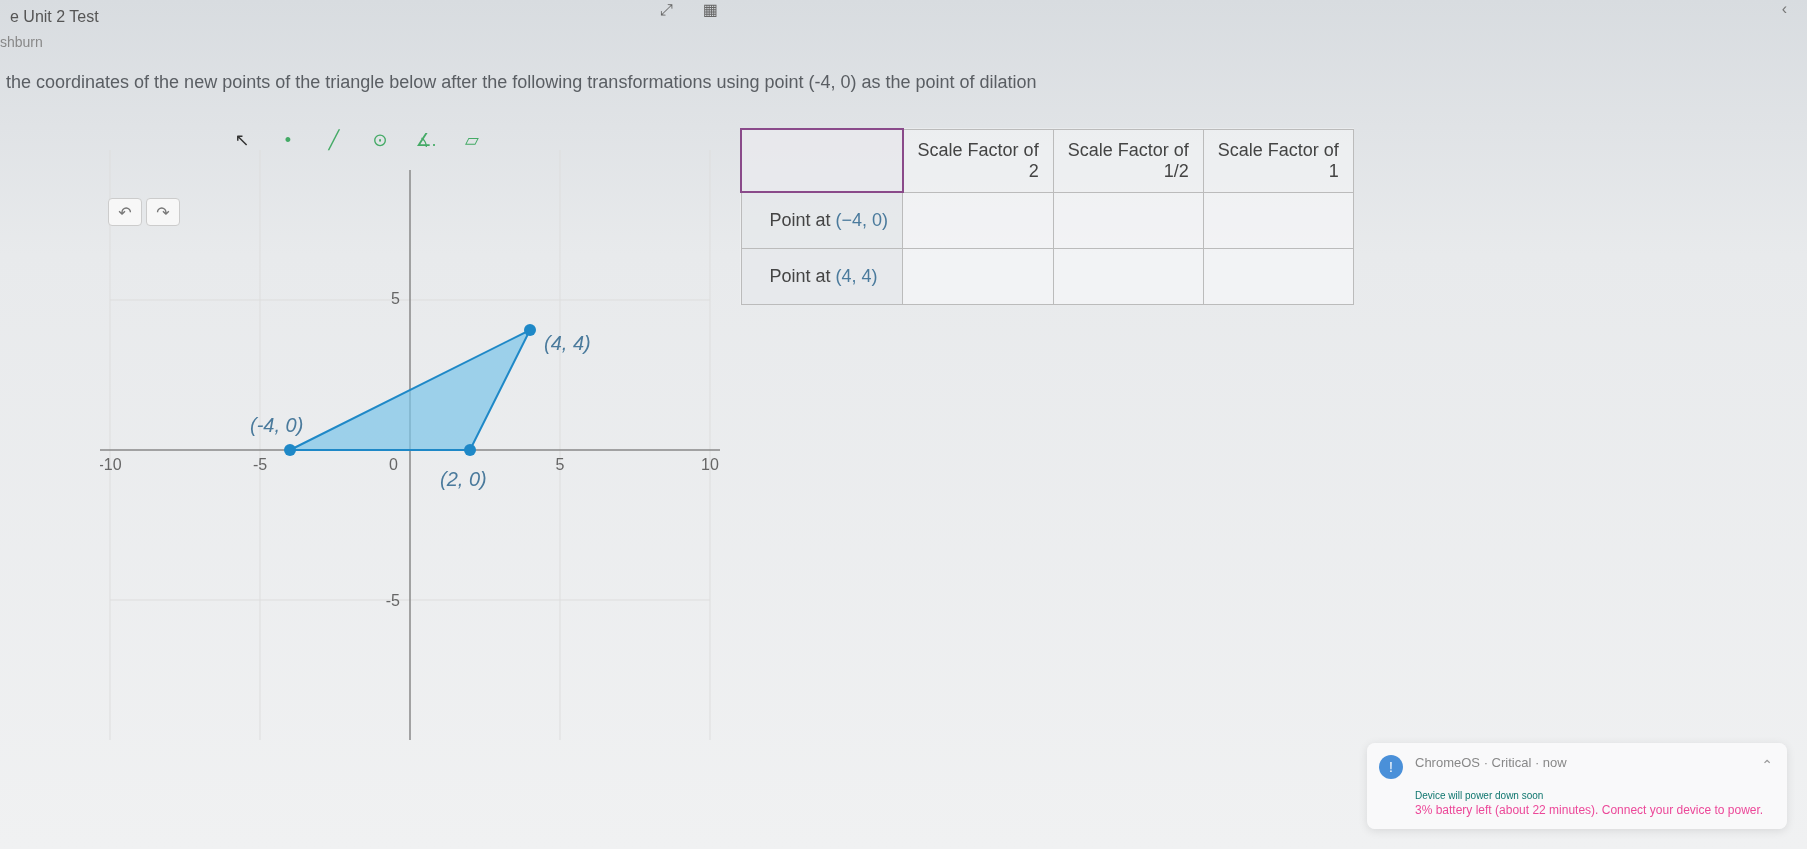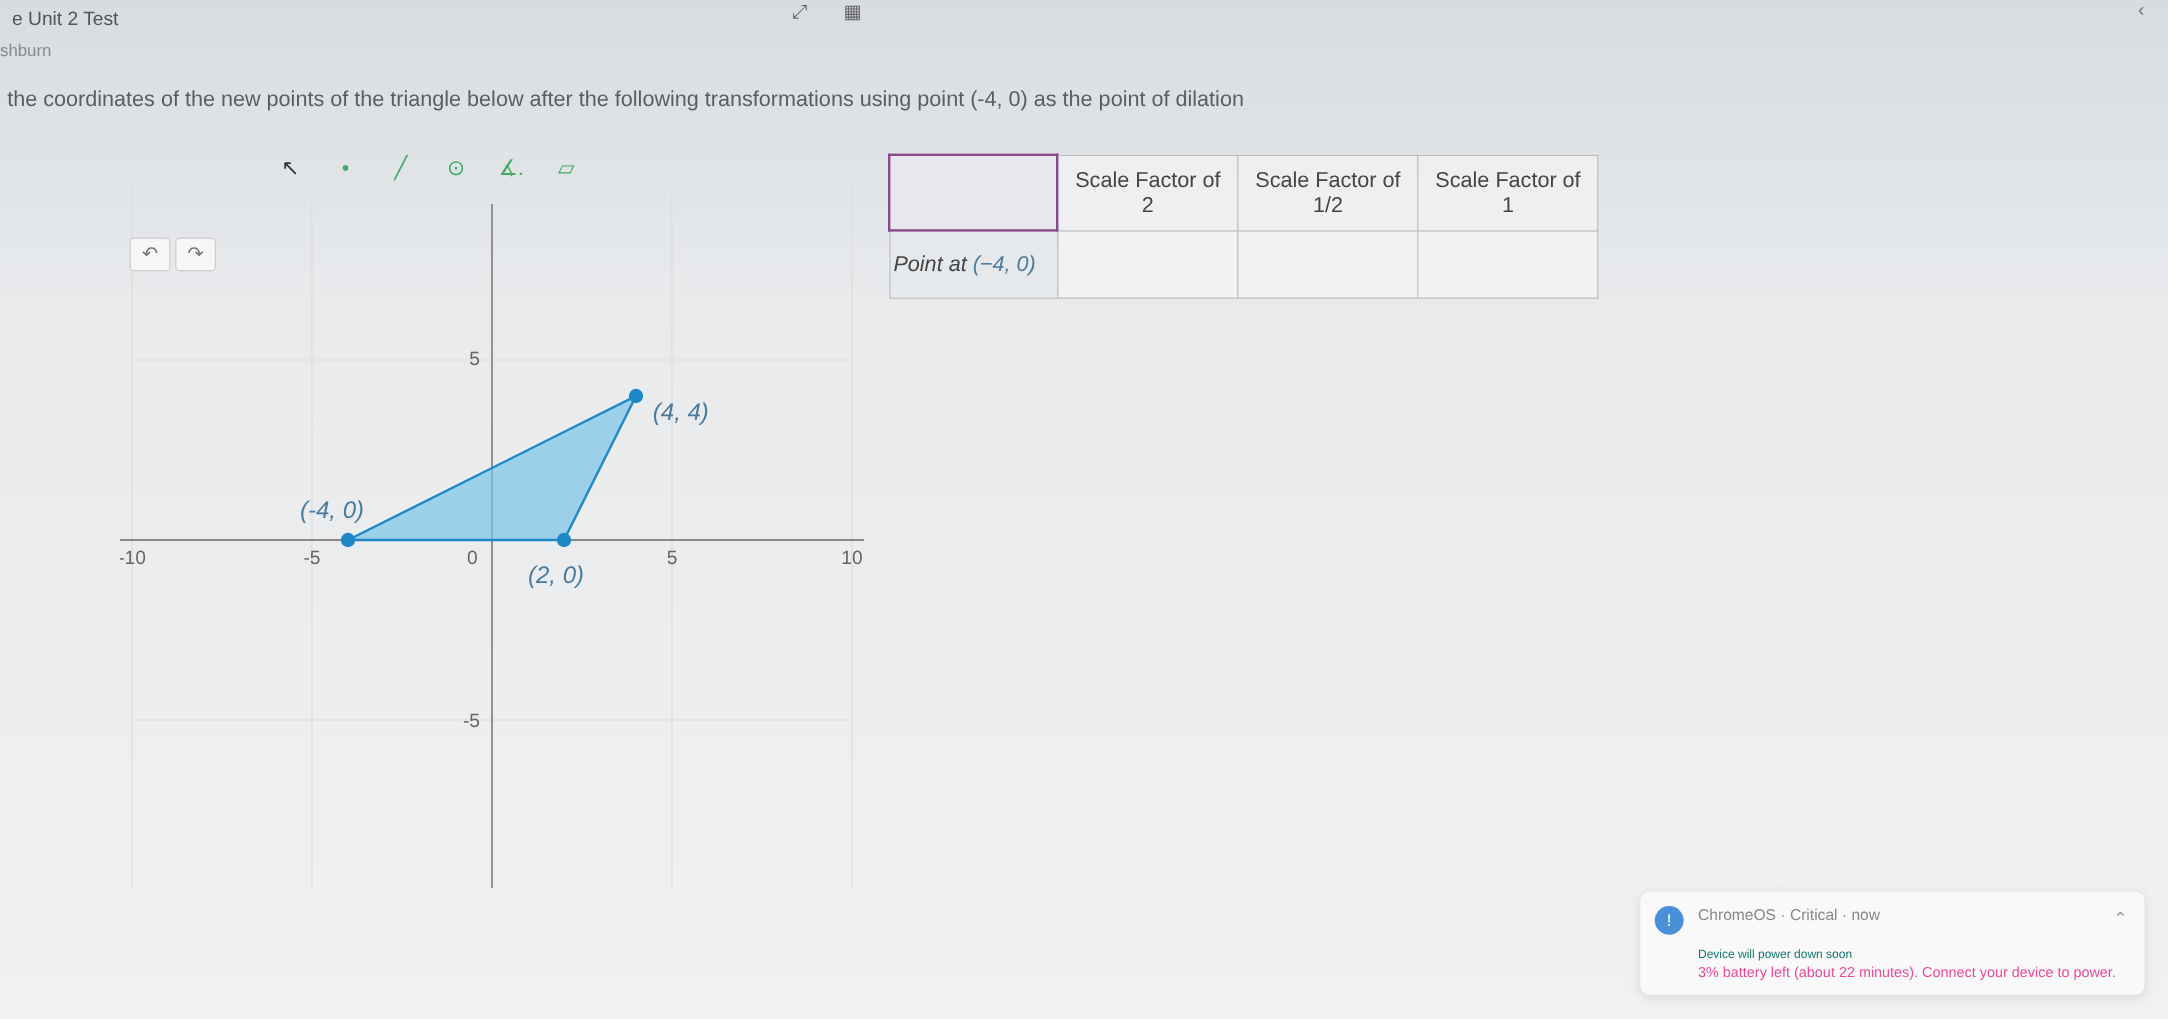--- a/index.html
+++ b/index.html
@@ -122,36 +122,35 @@
   
   .answer-table {
     border-collapse: collapse;
     margin-top: 8px;
     background: rgba(255,255,255,0.3);
   }
   .answer-table th, .answer-table td {
     border: 1px solid #bbb;
     padding: 10px 14px;
     font-size: 18px;
-    text-align: center;
+    text-align: right;
     min-width: 140px;
     height: 56px;
     background: rgba(240,242,244,0.5);
     font-weight: normal;
     color: #444;
   }
   .answer-table th.corner {
     border: 2px solid #8a4a8a;
     background: rgba(230,230,235,0.6);
   }
   .answer-table td.row-label {
-    font-style: italic;
     background: rgba(225,228,232,0.6);
     text-align: left;
-    padding-left: 3px;
+    padding-left: 28px;
   }
   .answer-table td.row-label .coord { color: #4a7a9c; }
   .answer-table td.cell {
     background: rgba(248,248,250,0.4);
     cursor: text;
   }
   
   .notif {
     position: absolute;
     right: 20px;
@@ -263,20 +262,28 @@
       </th>
     </tr>
     <tr>
       <td class="row-label">
         <span>Point at </span><span class="coord">(−4, 0)</span>
       </td>
       <td class="cell"></td>
       <td class="cell"></td>
       <td class="cell"></td>
     </tr>
+    <tr>
+      <td class="row-label">
+        <span>Point at </span><span class="coord">(4, 4)</span>
+      </td>
+      <td class="cell"></td>
+      <td class="cell"></td>
+      <td class="cell"></td>
+    </tr>
   </tbody>
     </table>
 </div>
 
 <div class="notif">
   <div class="n-icon">!</div>
   <div class="n-head">ChromeOS · Critical · now</div>
   <div class="n-title">Device will power down soon</div>
   <div class="n-body">3% battery left (about 22 minutes). Connect your device to power.</div>
   <div class="n-caret">⌃</div>

